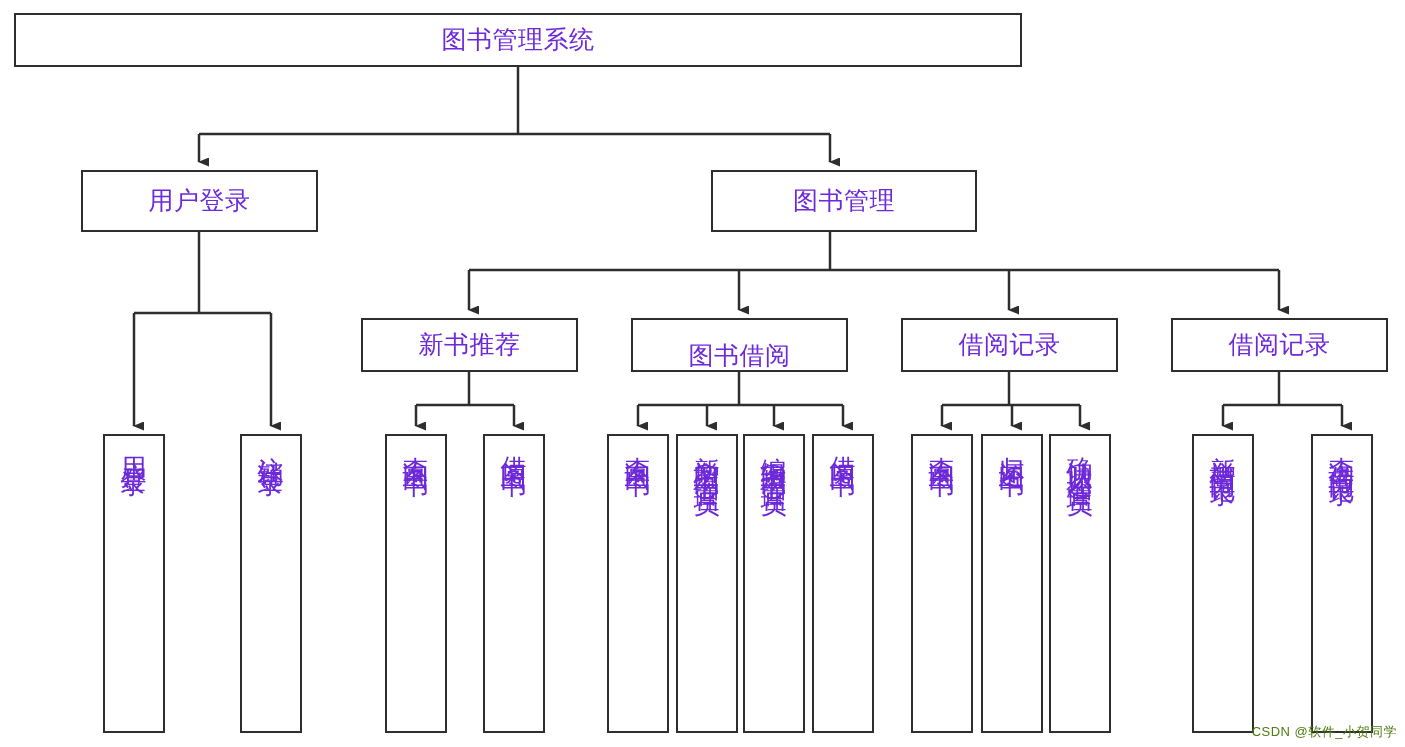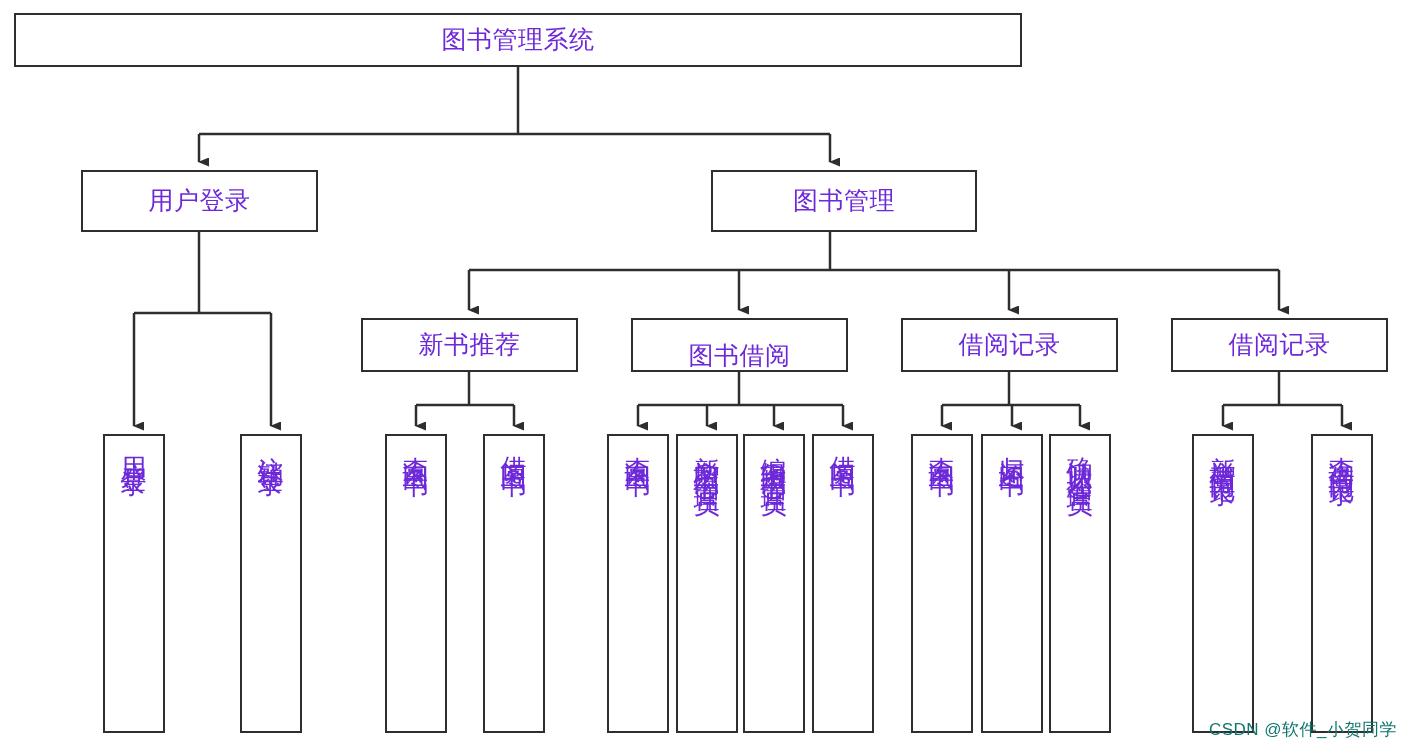--- a/index.html
+++ b/index.html
@@ -61,22 +61,22 @@
     font-size: 26px;
     line-height: 1.0;
     letter-spacing: 5px;
     white-space: nowrap;
     margin: 0 auto;
   }
   .watermark {
     position: absolute;
     right: 8px;
     bottom: 6px;
-    font-size: 17px;
-    color: #0f766e;
+    font-size: 13px;
+    color: #4d7c0f;
     white-space: nowrap;
     letter-spacing: 0.5px;
   }
 </style>
 </head>
 <body>
 
 <div id="canvas">
 
   <svg id="wires" viewBox="0 0 1405 747" xmlns="http://www.w3.org/2000/svg">

